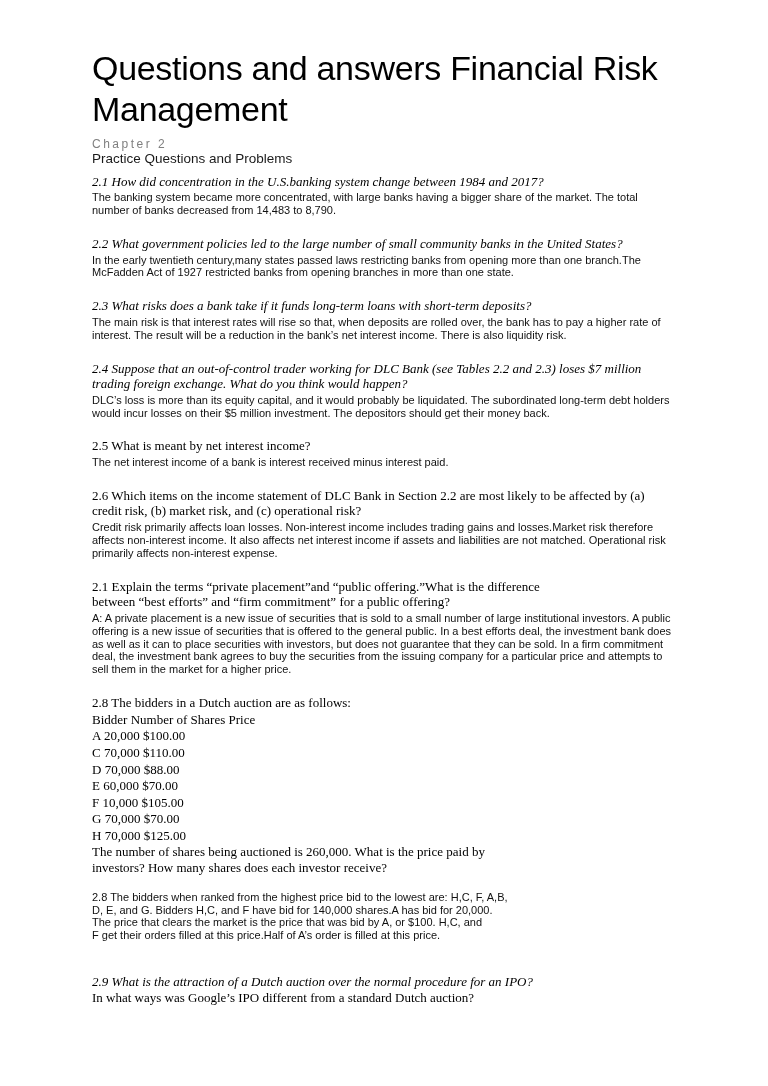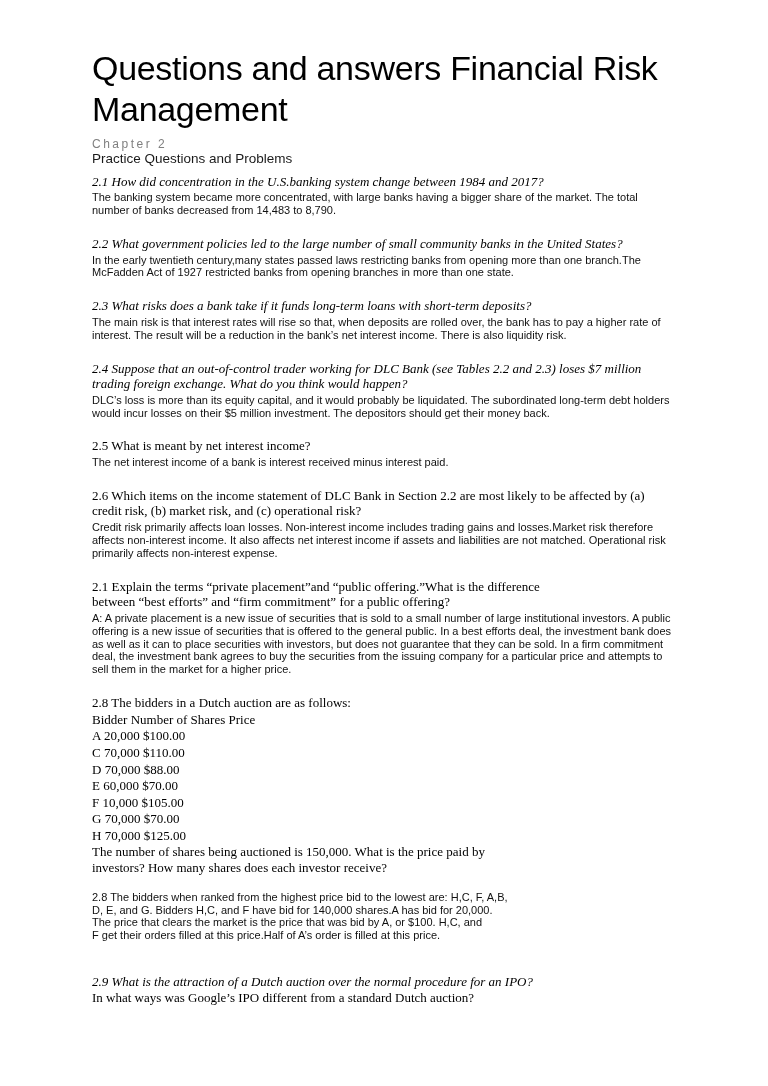--- a/index.html
+++ b/index.html
@@ -104,21 +104,21 @@
     <div>
       <p class="q auction-line"><span>Bidder</span> <span>Number of Shares</span> <span>Price</span></p>
       <p class="q auction-line"><span>A</span> <span>20,000</span> <span>$100.00</span></p>
       <p class="q auction-line"><span>C</span> <span>70,000</span> <span>$110.00</span></p>
       <p class="q auction-line"><span>D</span> <span>70,000</span> <span>$88.00</span></p>
       <p class="q auction-line"><span>E</span> <span>60,000</span> <span>$70.00</span></p>
       <p class="q auction-line"><span>F</span> <span>10,000</span> <span>$105.00</span></p>
       <p class="q auction-line"><span>G</span> <span>70,000</span> <span>$70.00</span></p>
       <p class="q auction-line"><span>H</span> <span>70,000</span> <span>$125.00</span></p>
     </div>
-    <p class="q prewrap auction-line">The number of shares being auctioned is 150,000. What is the price paid by
+    <p class="q prewrap auction-line">The number of shares being auctioned is 260,000. What is the price paid by
 investors? How many shares does each investor receive?</p>
     <p class="a prewrap spaced">2.8 The bidders when ranked from the highest price bid to the lowest are: H,C, F, A,B,
 D, E, and G. Bidders H,C, and F have bid for 140,000 shares.A has bid for 20,000.
 The price that clears the market is the price that was bid by A, or $100. H,C, and
 F get their orders filled at this price.Half of A’s order is filled at this price.</p>
   </section>
 
   <section class="qa qa-29">
     <p class="q italic">2.9 What is the attraction of a Dutch auction over the normal procedure for an IPO?</p>
     <p class="q">In what ways was Google’s IPO different from a standard Dutch auction?</p>

